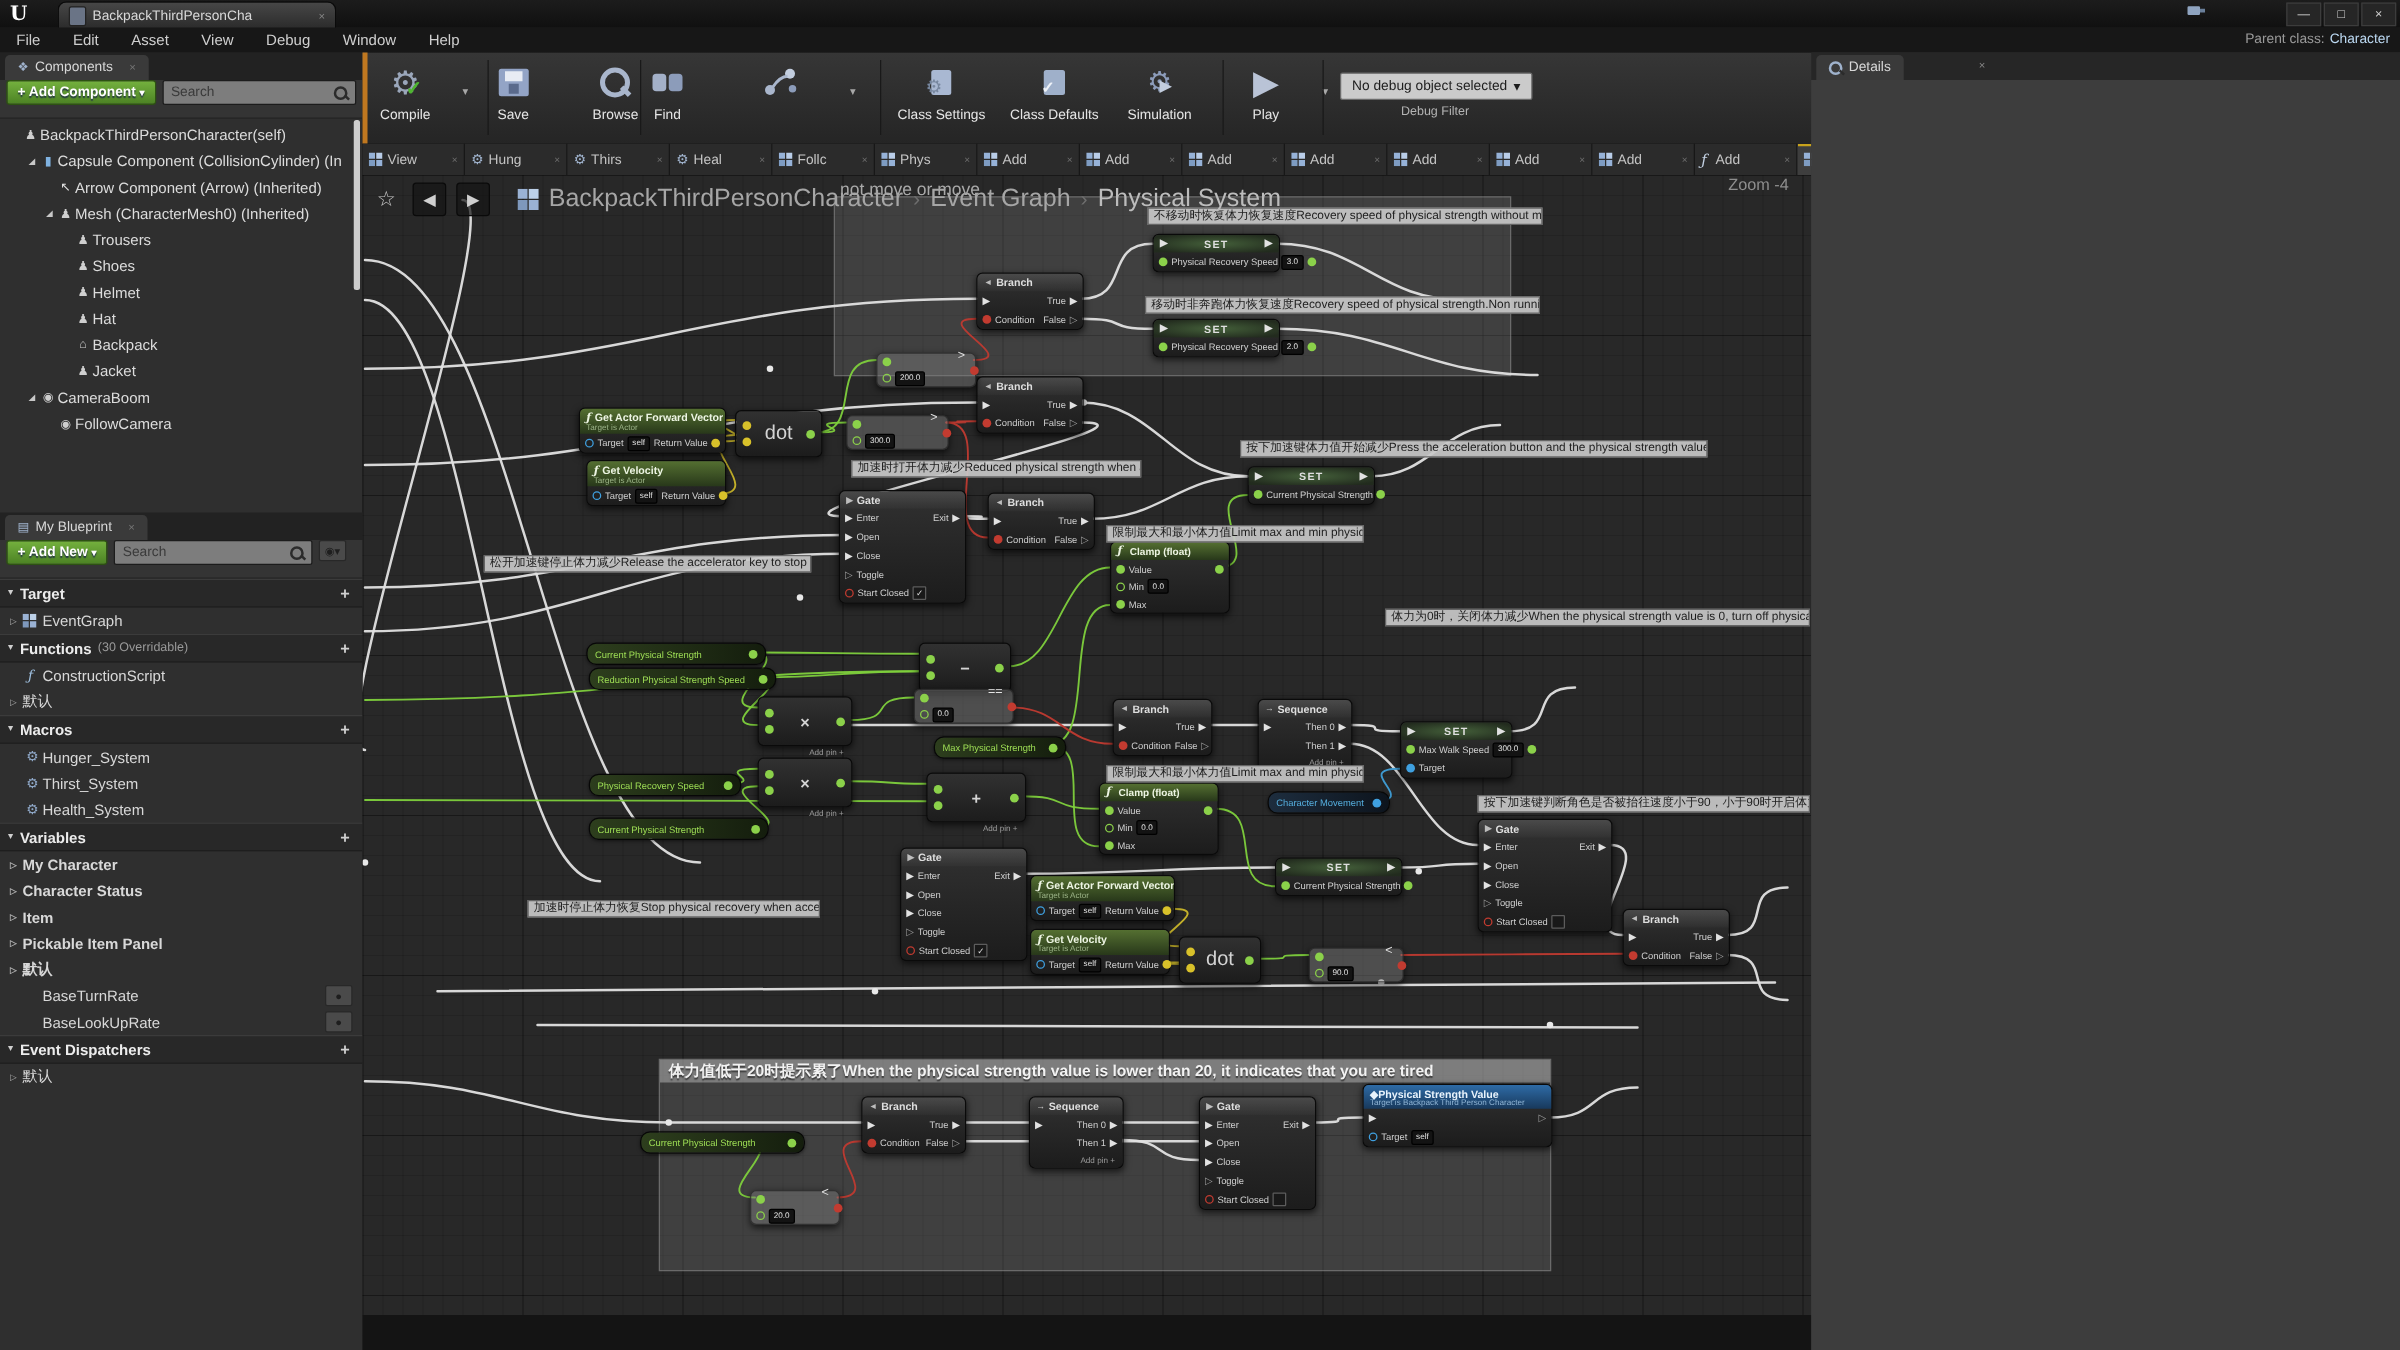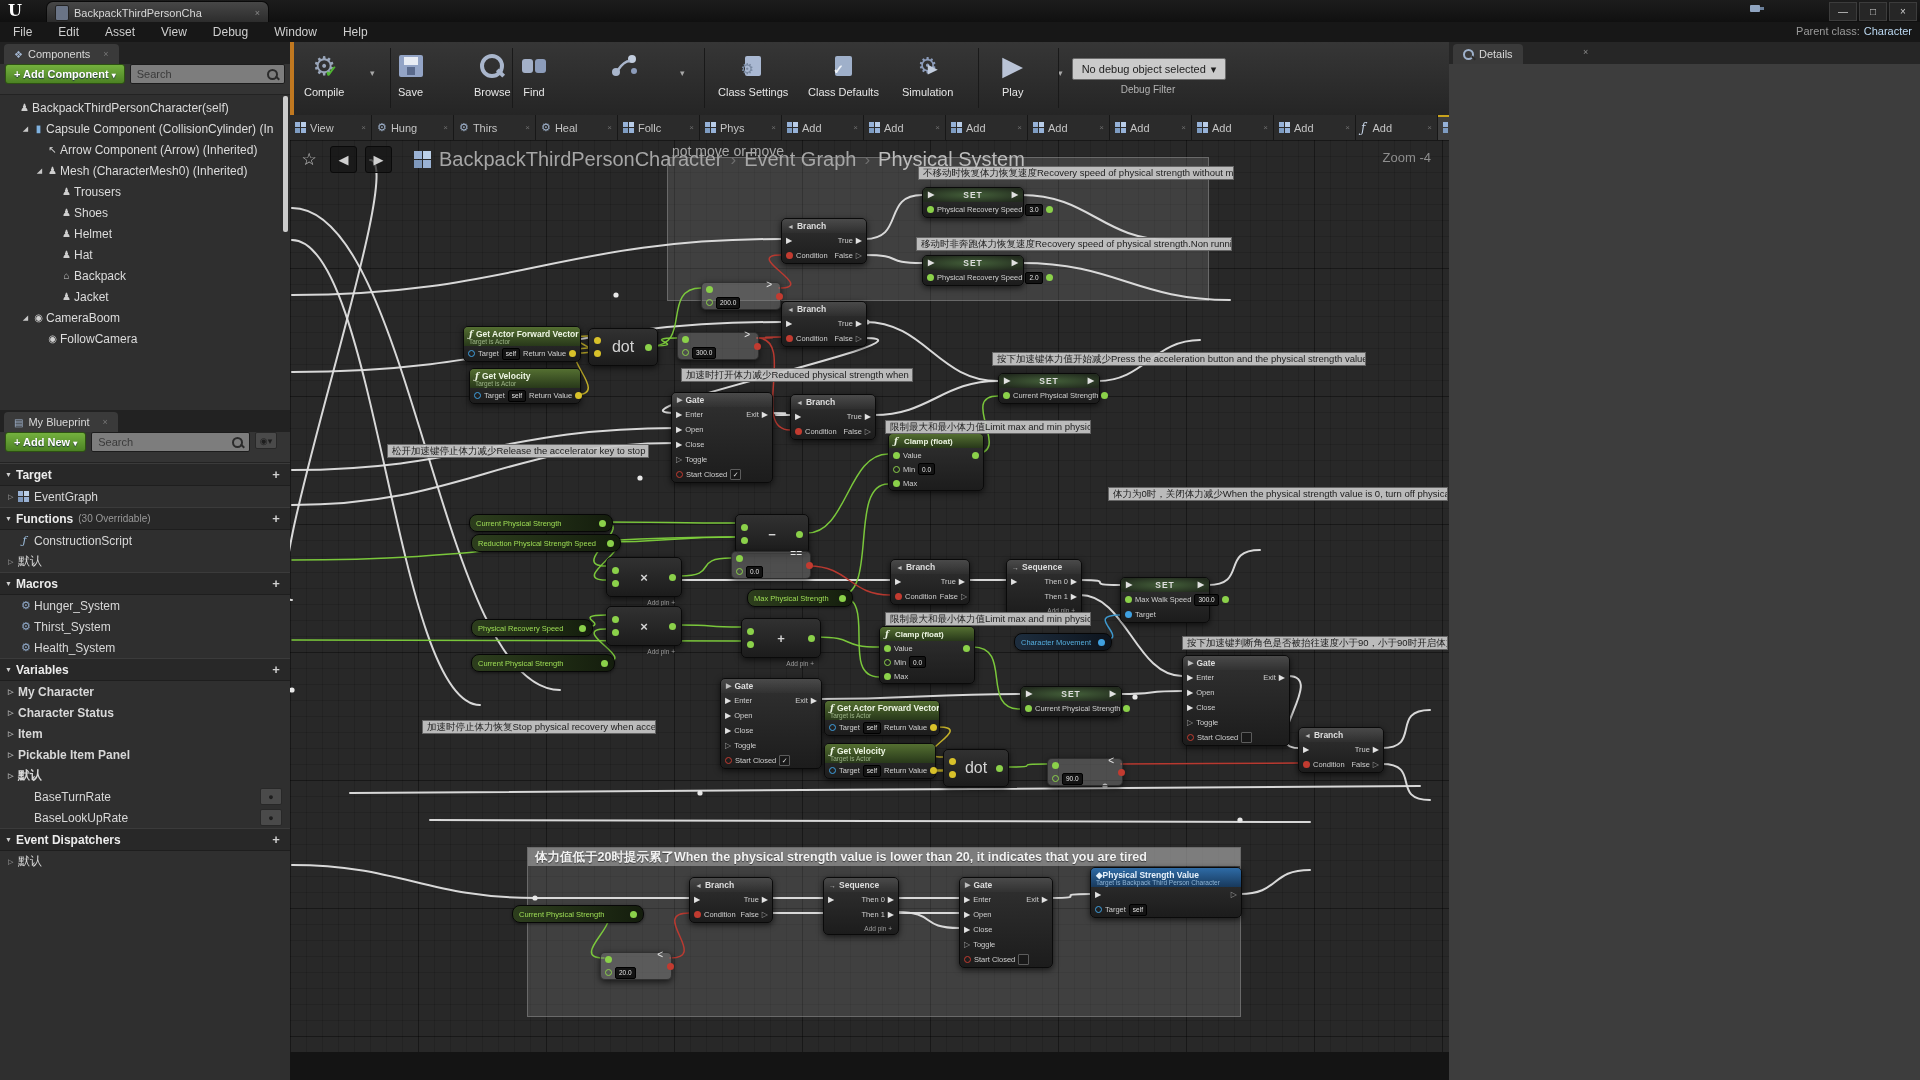--- a/index.html
+++ b/index.html
@@ -67,21 +67,21 @@
  linear-gradient(rgba(0,0,0,0.32) 1px,transparent 1px),linear-gradient(90deg,rgba(0,0,0,0.32) 1px,transparent 1px),
  linear-gradient(rgba(0,0,0,0.13) 1px,transparent 1px),linear-gradient(90deg,rgba(0,0,0,0.13) 1px,transparent 1px);
  background-size:128px 128px,128px 128px,16px 16px,16px 16px;overflow:hidden;}
 .breadcrumb{position:absolute;left:6px;top:6px;display:flex;align-items:center;gap:8px;z-index:30;}
 .bc-star{width:26px;height:26px;display:flex;align-items:center;justify-content:center;color:#c8c8c8;font-size:17px;}
 .bc-nav{width:25px;height:25px;background:rgba(20,20,20,0.7);border:1px solid #0a0a0a;border-radius:3px;display:flex;align-items:center;justify-content:center;color:#cfcfcf;font-size:13px;}
 .bc-grid{margin-left:14px;}
 .bc-txt{font-size:20px;color:#a6a6a6;white-space:nowrap;}
 .bc-sep{font-size:17px;color:#6e6e6e;}
 .bc-last{color:#bcbcbc;}
-.zoom-lbl{position:absolute;right:18px;top:10px;font-size:13px;color:#8e8e8e;z-index:30;text-align:center;}
+.zoom-lbl{position:absolute;right:18px;top:0;font-size:13px;color:#8e8e8e;z-index:30;text-align:center;}
 .watermark{position:absolute;left:840px;top:810px;font-size:54px;font-weight:bold;letter-spacing:3px;color:rgba(255,255,255,0.10);z-index:1;}
 .bottom-strip{position:absolute;left:0;top:912px;width:1159px;height:28px;background:#141414;z-index:25;}
 .cbox{position:absolute;background:rgba(150,150,150,0.22);border:1px solid rgba(185,185,185,0.35);z-index:2;}
 .cbox-head{height:18px;background:rgba(175,175,175,0.55);display:flex;align-items:center;padding:0 7px;font-size:12.5px;font-weight:bold;color:#f2f2f2;text-shadow:0 1px 1px rgba(40,40,40,0.8);white-space:nowrap;overflow:hidden;}
 .cbox-title{position:absolute;top:-15px;left:4px;font-size:14px;color:#a9a9a9;white-space:nowrap;}
 .bubble{position:absolute;background:rgba(200,200,200,0.92);border:1px solid rgba(80,80,80,0.8);color:#1d1d1d;font-size:9.5px;line-height:12px;padding:0 4px;white-space:nowrap;overflow:hidden;z-index:20;}
 .wires{position:absolute;left:0;top:0;z-index:5;}
 .node{position:absolute;background:linear-gradient(#313131,#1c1c1c);border:1px solid #0a0a0a;border-radius:5px;box-shadow:0 2px 6px rgba(0,0,0,0.65);z-index:10;font-size:7.5px;color:#cfcfcf;}
 .nhead{height:14px;display:flex;align-items:center;gap:3px;padding:0 5px;font-size:8.5px;font-weight:bold;color:#dedede;border-radius:4px 4px 0 0;background:linear-gradient(rgba(255,255,255,0.12),rgba(255,255,255,0.02));white-space:nowrap;overflow:hidden;}
 .nhead .hico{font-size:7px;color:#bdbdbd;}

